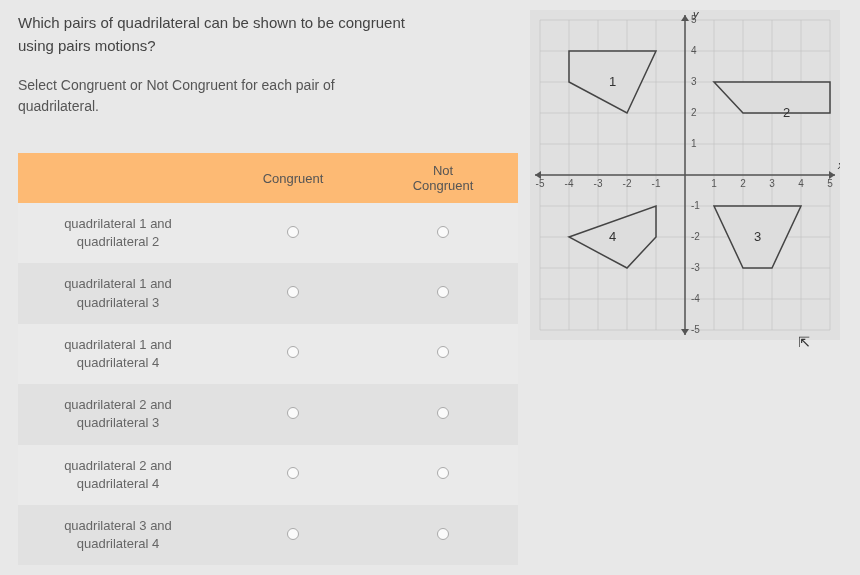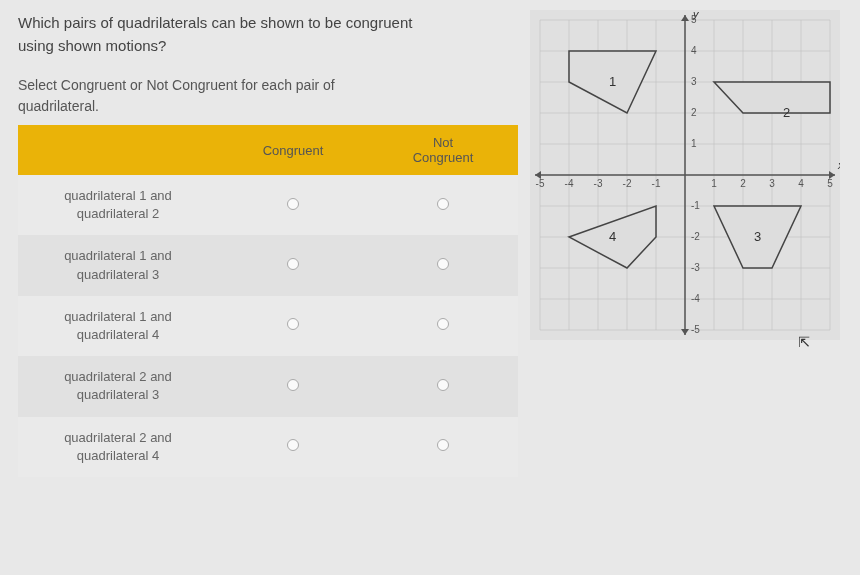--- a/index.html
+++ b/index.html
@@ -6,31 +6,31 @@
   body {
     font-family: Arial, sans-serif;
     background: #e8e8e8;
     width: 860px;
     height: 575px;
     padding: 12px 18px;
     color: #555;
     position: relative;
   }
   .question-text { font-size: 15px; color: #444; line-height: 1.5; margin-bottom: 18px; }
-  .instruction-text { font-size: 14px; color: #555; line-height: 1.5; margin-bottom: 8px; }
+  .instruction-text { font-size: 14px; color: #555; line-height: 1.5; margin-bottom: 36px; }
   .left-col { flex: 1; }
   .right-col { width: 320px; position: absolute; top: 10px; right: 10px; }
   table.answer-table {
     width: 100%;
     border-collapse: collapse;
     color: #666;
     font-size: 13px;
   }
   table.answer-table thead th {
-    background: #eab308;
+    background: #fdba74;
     color: #555;
     font-weight: normal;
     padding: 10px 8px;
     text-align: center;
     font-size: 13px;
   }
   table.answer-table thead th:first-child { text-align: left; width: 200px; }
   table.answer-table tbody tr:nth-child(even) td { background: #e1e1e1; }
   table.answer-table tbody tr:nth-child(odd) td { background: #eaeaea; }
   table.answer-table td {
@@ -58,22 +58,22 @@
     bottom: -10px;
     font-size: 14px;
     color: #333;
   }
 </style>
 </head>
 <body>
 
 <div class="left-col" style="width:500px;">
   <div class="question-text">
-    <span>Which pairs of quadrilaterals can be shown to be congruent</span><br>
-    <span>using shown motions?</span>
+    <span>Which pairs of quadrilateral can be shown to be congruent</span><br>
+    <span>using pairs motions?</span>
   </div>
 
   <div class="instruction-text">
     <span>Select Congruent or Not Congruent for each pair of</span><br>
     <span>quadrilateral.</span>
   </div>
 
   <table class="answer-table">
     <thead>
       <tr>
@@ -101,20 +101,25 @@
     <td><span class="radio"></span></td>
     <td><span class="radio"></span></td>
   </tr>
         <tr>
     <td>quadrilateral 2 and<br>quadrilateral 3</td>
     <td><span class="radio"></span></td>
     <td><span class="radio"></span></td>
   </tr>
         <tr>
     <td>quadrilateral 2 and<br>quadrilateral 4</td>
+    <td><span class="radio"></span></td>
+    <td><span class="radio"></span></td>
+  </tr>
+        <tr>
+    <td>quadrilateral 3 and<br>quadrilateral 4</td>
     <td><span class="radio"></span></td>
     <td><span class="radio"></span></td>
   </tr>
       </tbody>
   </table>
 </div>
 
 <div class="right-col">
   <div class="graph-box">
     <svg class="grid" viewBox="0 0 310 330">

